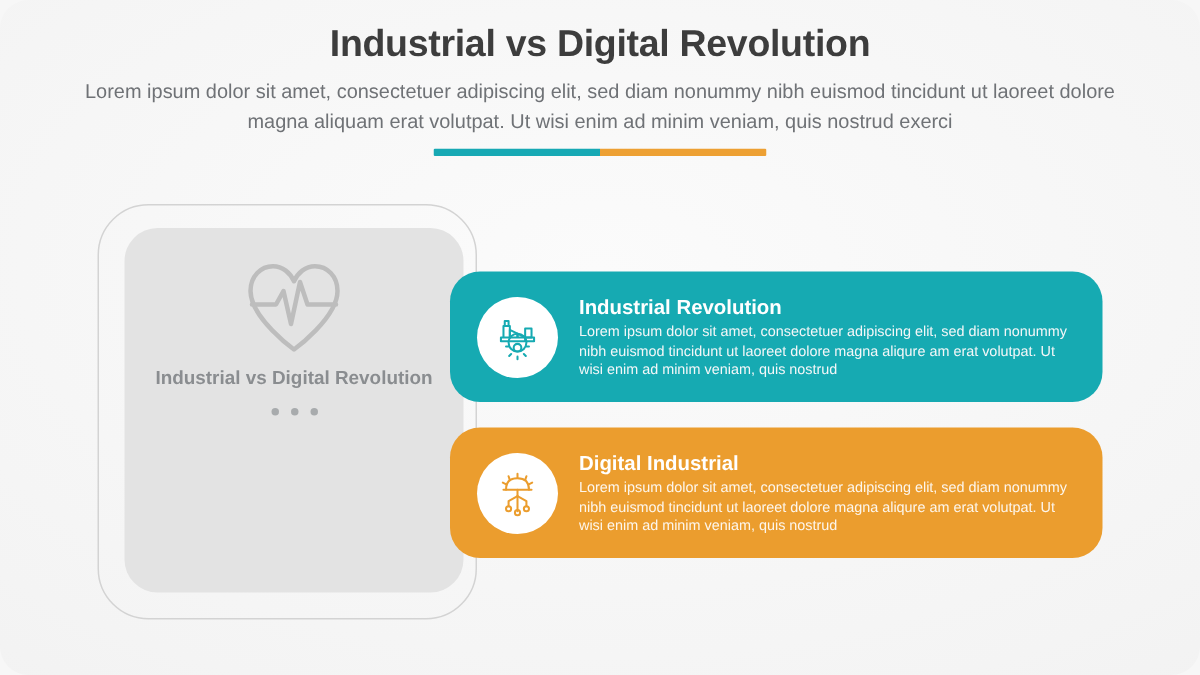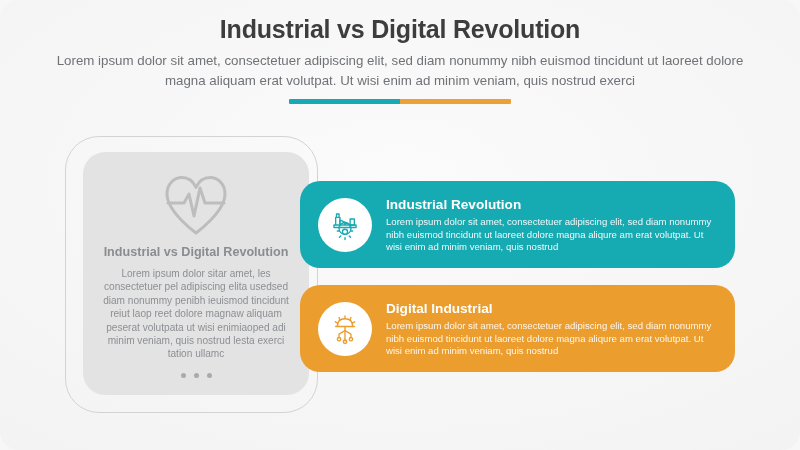--- a/index.html
+++ b/index.html
@@ -191,21 +191,20 @@
   <div class="left-outline"></div>
 
   <div class="left-card">
     <div class="heart-icon-wrap">
       <svg width="74" height="66" viewBox="0 0 74 66" fill="none" aria-hidden="true">
         <path d="M37 61 C37 61 8 40 8 22 C8 12 15 5.5 23 5.5 C29.5 5.5 34.5 10 37 15.5 C39.5 10 44.5 5.5 51 5.5 C59 5.5 66 12 66 22 C66 40 37 61 37 61 Z" stroke="#bdbdbd" stroke-width="3" stroke-linejoin="round" fill="none"></path>
         <path d="M9 31 H25 L30 22 L35 44 L41 16 L46 31 H65" stroke="#bdbdbd" stroke-width="3" stroke-linejoin="round" stroke-linecap="round" fill="none"></path>
       </svg>
     </div>
     <div class="left-card-title">Industrial vs Digital Revolution</div>
-    <div class="left-card-desc">Lorem ipsum dolor sitar amet, les consectetuer pel adipiscing elita usedsed diam nonummy penibh ieuismod tincidunt reiut laop reet dolore magnaw aliquam peserat volutpata ut wisi enimiaoped adi minim veniam, quis nostrud lesta exerci tation ullamc</div>
     <div class="dots">
       <span class="dot"></span>
       <span class="dot"></span>
       <span class="dot"></span>
     </div>
   </div>
 
   <div class="panel panel-teal">
     <div class="panel-icon">
       <svg width="34" height="34" viewBox="0 0 40 40" fill="none" aria-hidden="true">

